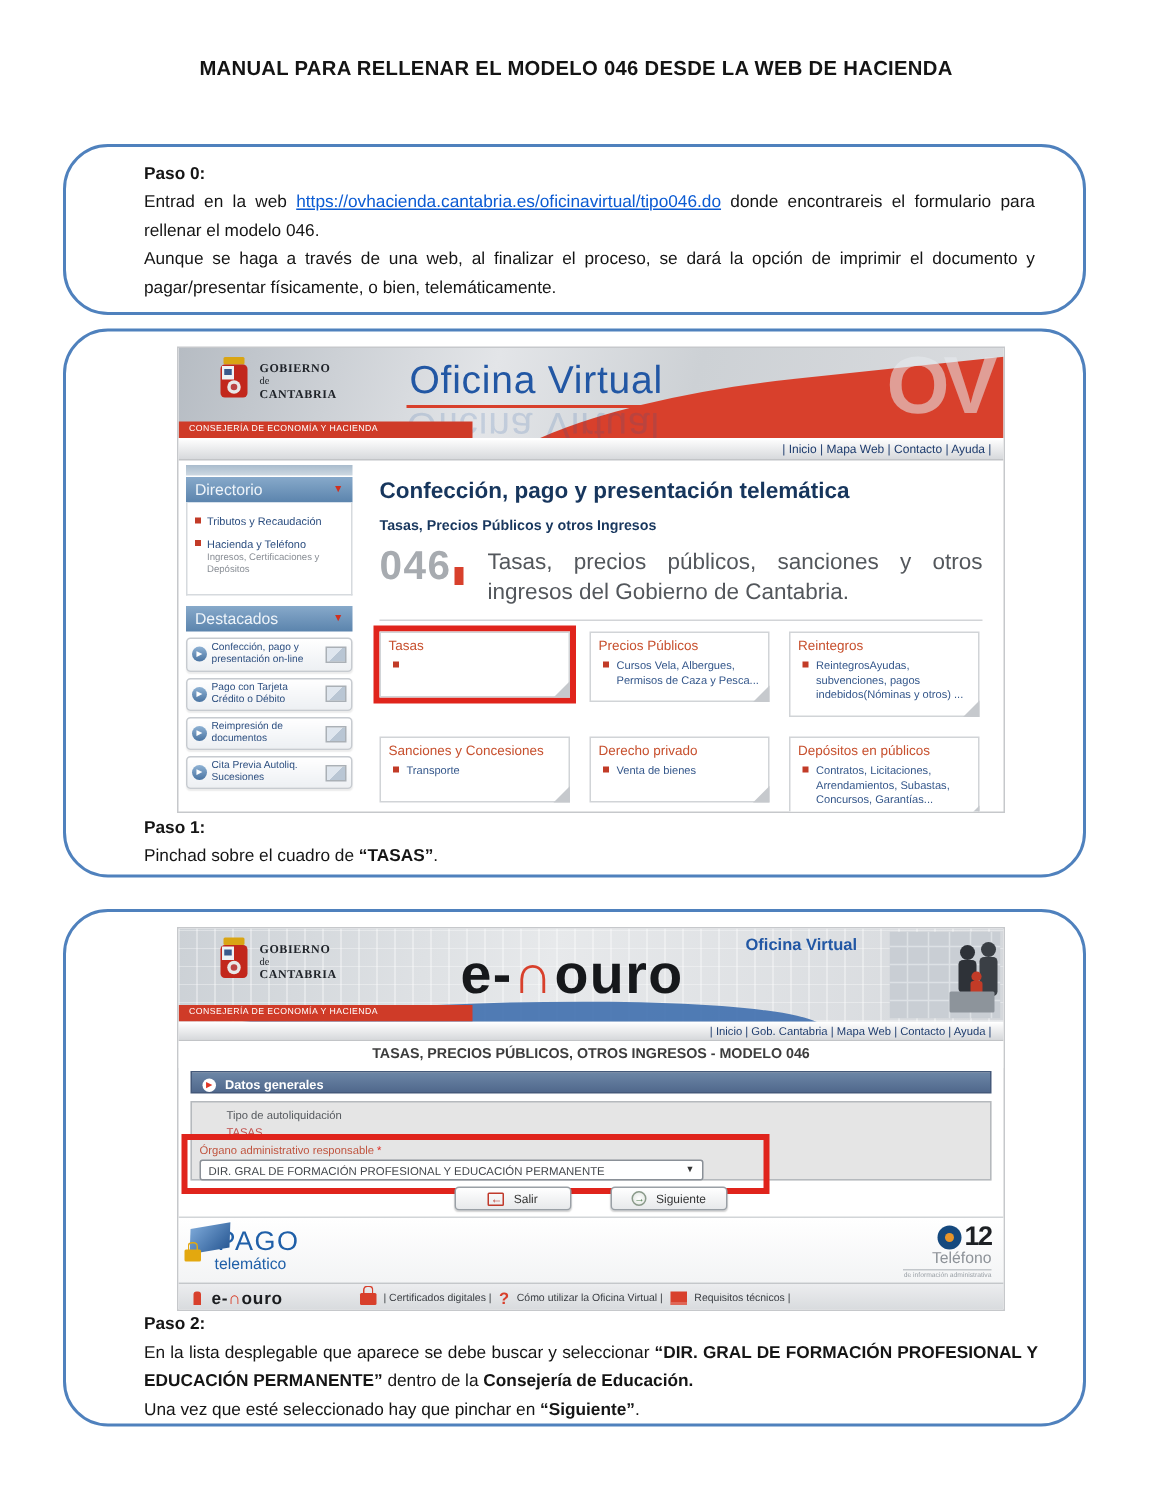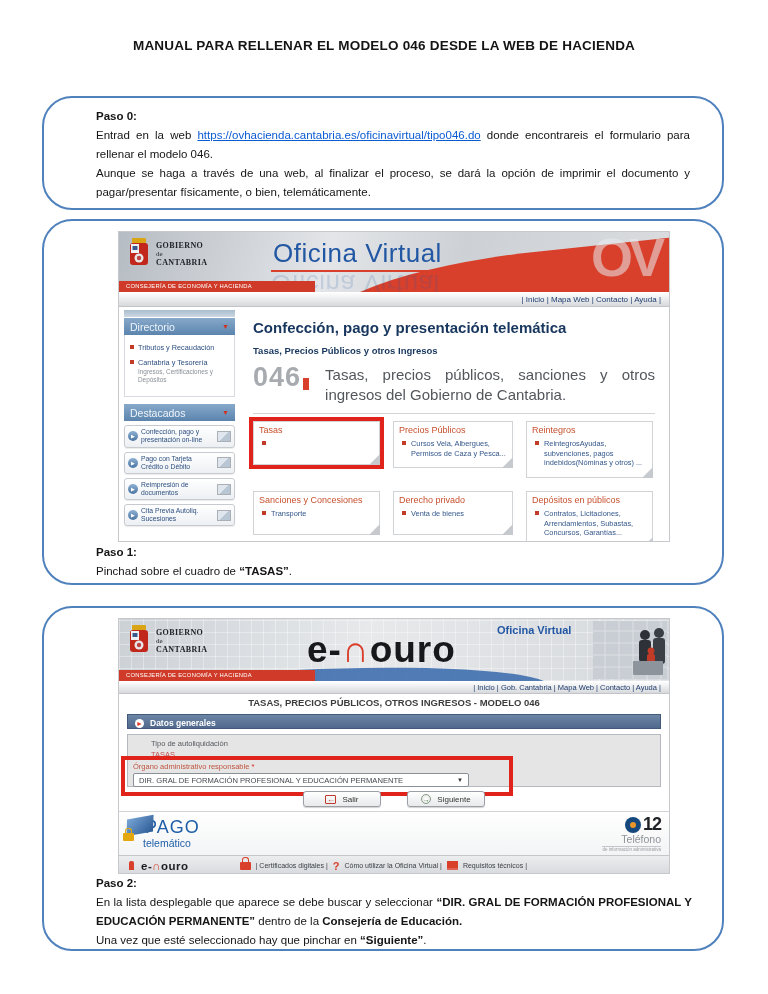--- a/index.html
+++ b/index.html
@@ -21,21 +21,21 @@
   #p2 { left:52px; right:30px; top:266px; }
   .steptext b { font-weight:bold; }
   .plabel { font-weight:bold; }
   a.lnk { color:#0b5bd3; text-decoration:underline; }
 
   
   .shot { position:absolute; left:74px; background:#fff; border:1px solid #c6c8cb; overflow:hidden; }
   #shot1 { top:10px; width:552px; height:311px; }
   #shot2 { top:10px; width:552px; height:256px; }
 
-  .gov { position:absolute; left:8px; top:5px; display:flex; gap:5px; align-items:flex-start; }
+  .gov { position:absolute; left:25px; top:5px; display:flex; gap:5px; align-items:flex-start; }
   .gov-txt { font-family:"Liberation Serif", serif; color:#20242a; line-height:1.15; padding-top:4px; }
   .gov-l1 { font-size:8px; font-weight:bold; letter-spacing:.4px; }
   .gov-l2 { font-size:7px; }
   .gov-l3 { font-size:8px; font-weight:bold; letter-spacing:.4px;text-align:right; }
   .dept-strip { position:absolute; left:0; bottom:0; width:196px; height:11px; background:#cf3b28;
                 color:#fff; font-size:5.8px; line-height:11px; padding-left:7px; letter-spacing:.3px; }
 
   .navbar { height:15px; background:linear-gradient(#fdfdfd,#d7d9dc); border-top:1px solid #fff;
             border-bottom:1px solid #c2c4c7; text-align:right; font-size:8px; color:#1e3c6e;
             line-height:14px; padding-right:8px; }
@@ -207,21 +207,21 @@
             <span class="chev">▼</span>
           </div>
           <div class="side-panel">
             <div class="side-item">
               <span class="sqbullet"></span>
               <span>Tributos y Recaudación</span>
             </div>
             <div class="side-item">
               <span class="sqbullet"></span>
               <span>
-                <span>Cantabria y Tesorería</span>
+                <span>Hacienda y Teléfono</span>
                 <span class="side-sub" style="display:block">Ingresos, Certificaciones y Depósitos</span>
               </span>
             </div>
           </div>
           <div class="side-head">
             <span>Destacados</span>
             <span class="chev">▼</span>
           </div>
           <div class="dest-btn">
             <span class="play">▶</span>

